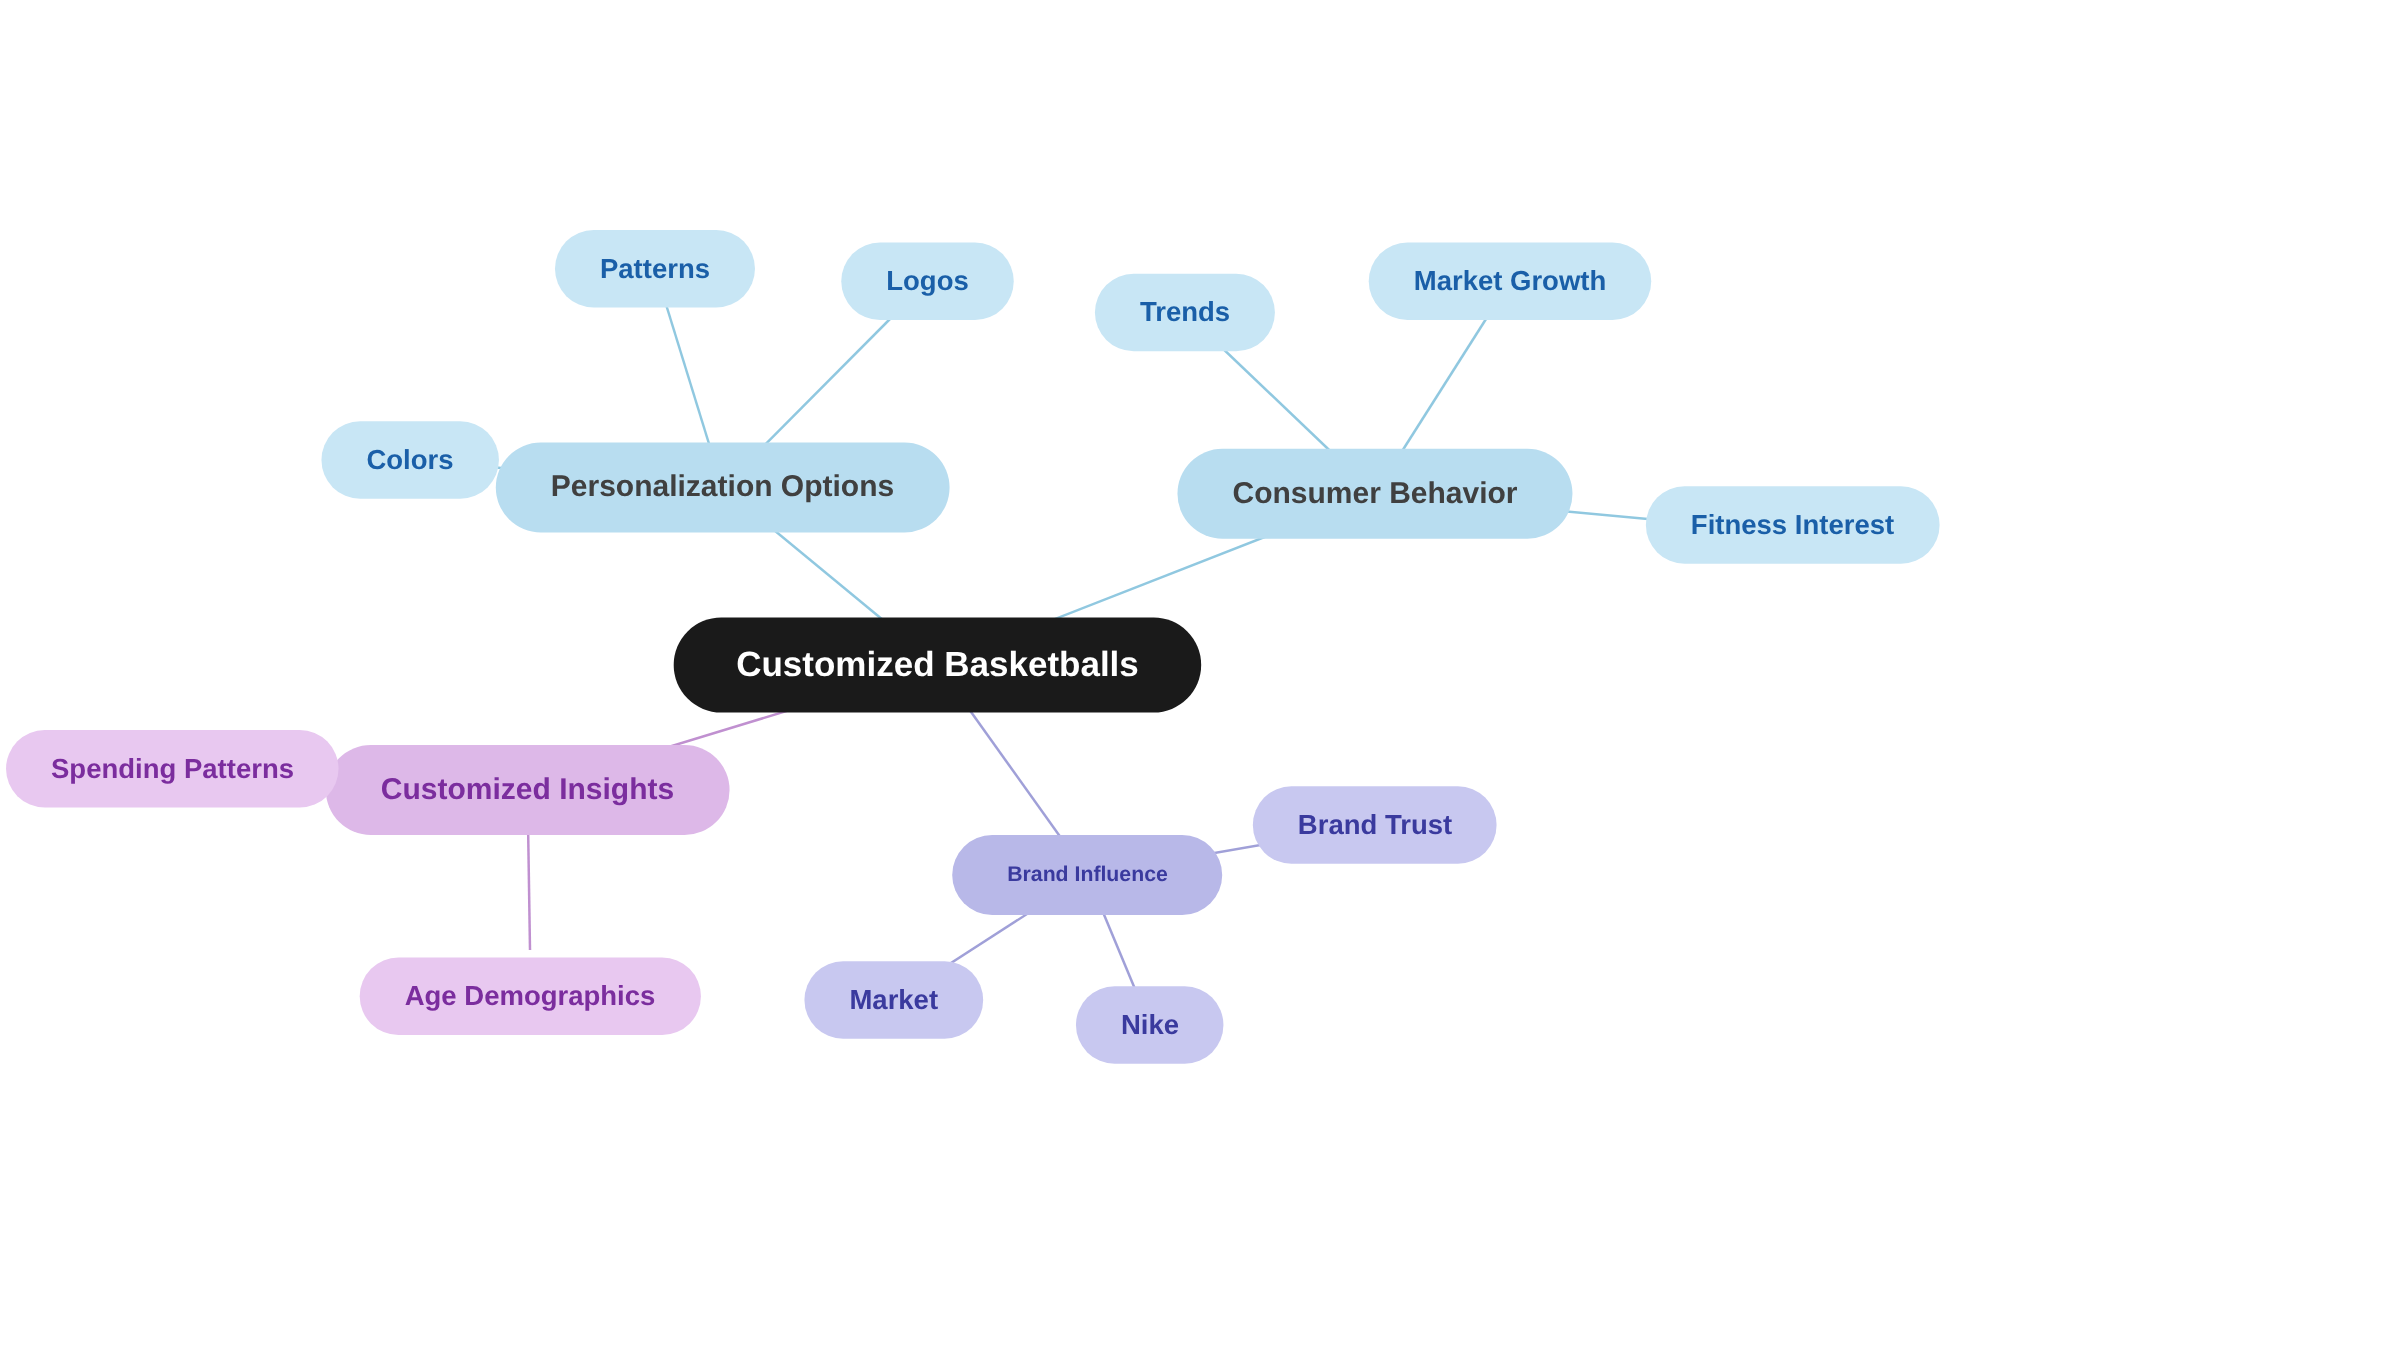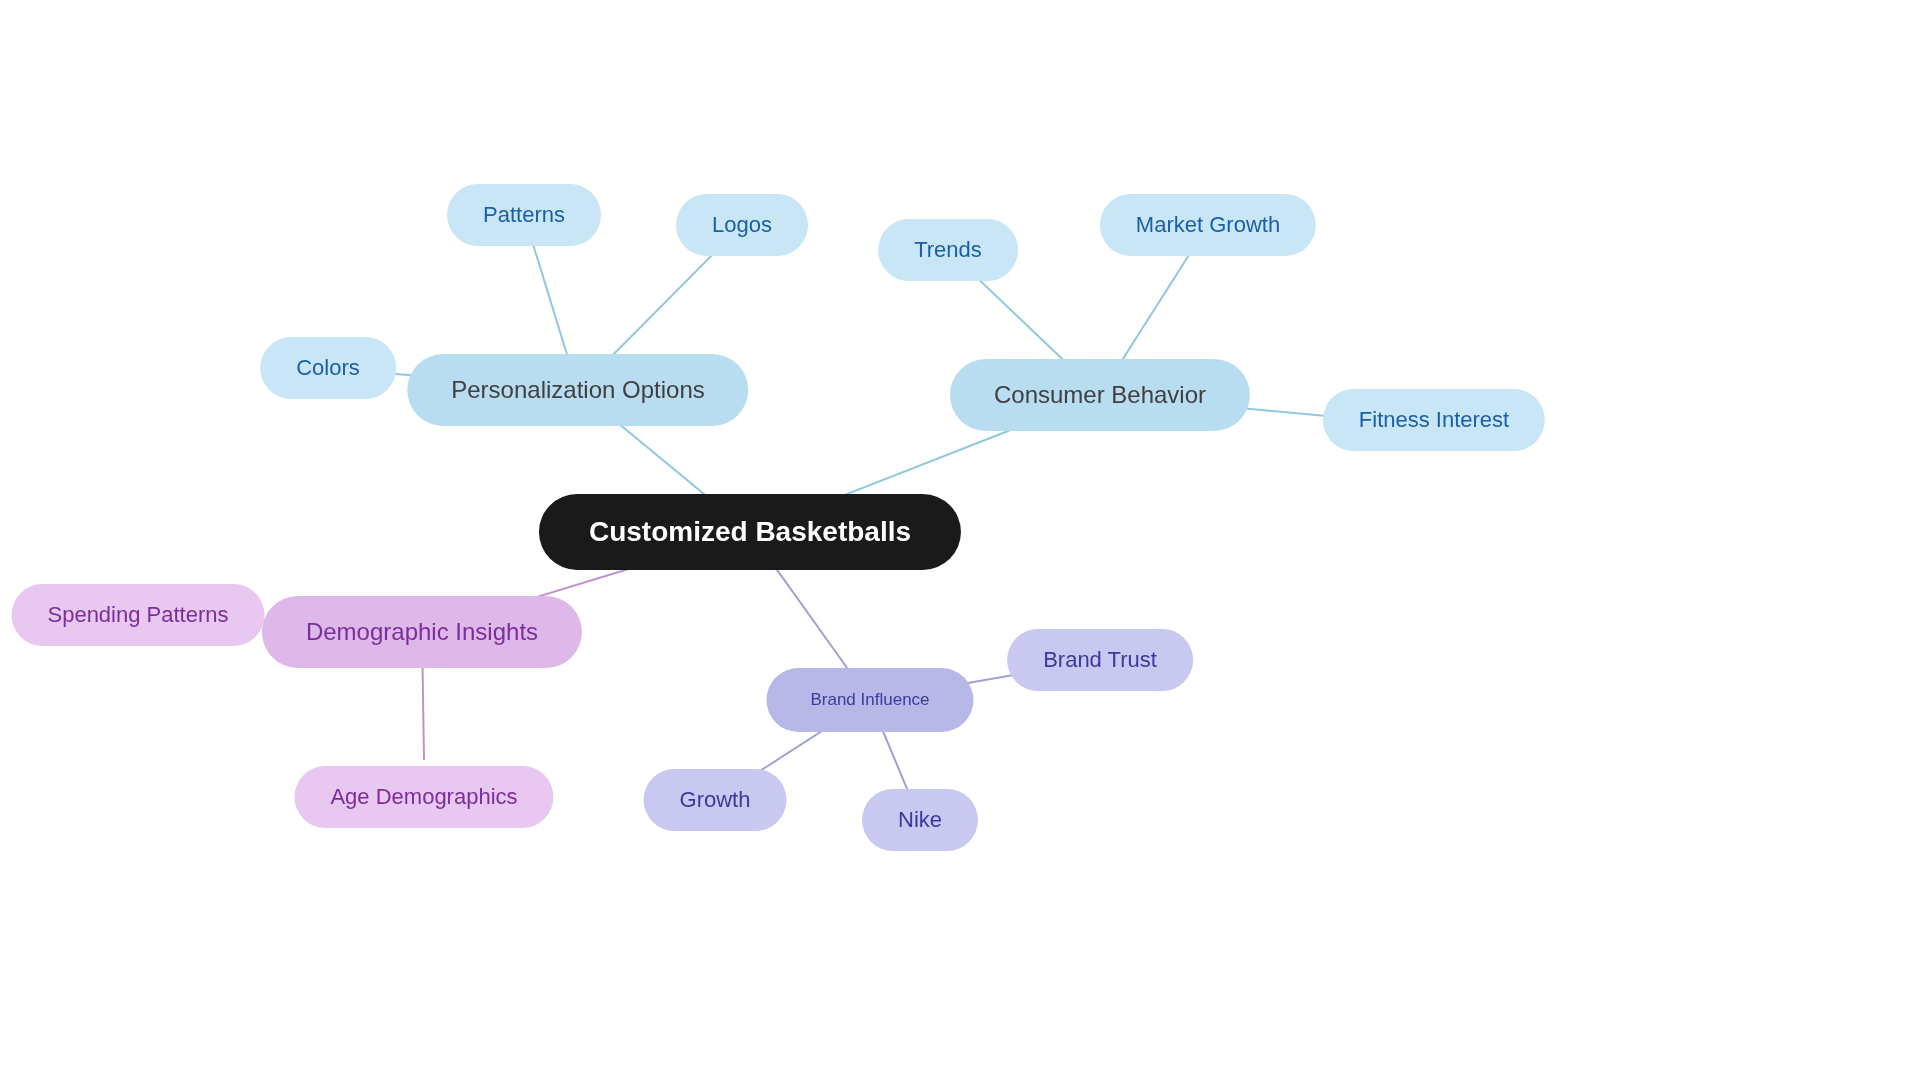--- a/index.html
+++ b/index.html
@@ -17,21 +17,21 @@
       width: 1920px;
       height: 1083px;
       pointer-events: none;
     }
     .node {
       position: absolute;
       display: flex;
       align-items: center;
       justify-content: center;
       border-radius: 50px;
-      font-weight: 400;
+      font-weight: 700;
       white-space: nowrap;
       transform: translate(-50%, -50%);
     }
     .node-center {
       background: #1a1a1a;
       color: #ffffff;
       font-size: 28px;
       font-weight: 600;
       padding: 22px 50px;
       border-radius: 50px;
@@ -115,25 +115,25 @@
 <div class="node node-blue" style="left: 328px; top: 368px;">Colors</div>
 
 <div class="node node-blue-large" style="left: 1100px; top: 395px;">Consumer Behavior</div>
 
 <div class="node node-blue" style="left: 948px; top: 250px;">Trends</div>
 
 <div class="node node-blue" style="left: 1208px; top: 225px;">Market Growth</div>
 
 <div class="node node-blue" style="left: 1434px; top: 420px;">Fitness Interest</div>
 
-<div class="node node-purple-large" style="left: 422px; top: 632px;">Demographic Insights</div>
+<div class="node node-purple-large" style="left: 422px; top: 632px;">Customized Insights</div>
 
 <div class="node node-purple" style="left: 138px; top: 615px;">Spending Patterns</div>
 
 <div class="node node-purple" style="left: 424px; top: 760px; margin-top: 37px;">Age Demographics</div>
 
 <div class="node node-lavender-large" style="left: 870px; top: 700px;">Brand Influence</div>
 
 <div class="node node-lavender" style="left: 1100px; top: 660px;">Brand Trust</div>
 
-<div class="node node-lavender" style="left: 715px; top: 800px;">Growth</div>
+<div class="node node-lavender" style="left: 715px; top: 800px;">Market</div>
 
 <div class="node node-lavender" style="left: 920px; top: 820px;">Nike</div>
 
 </body></html>

